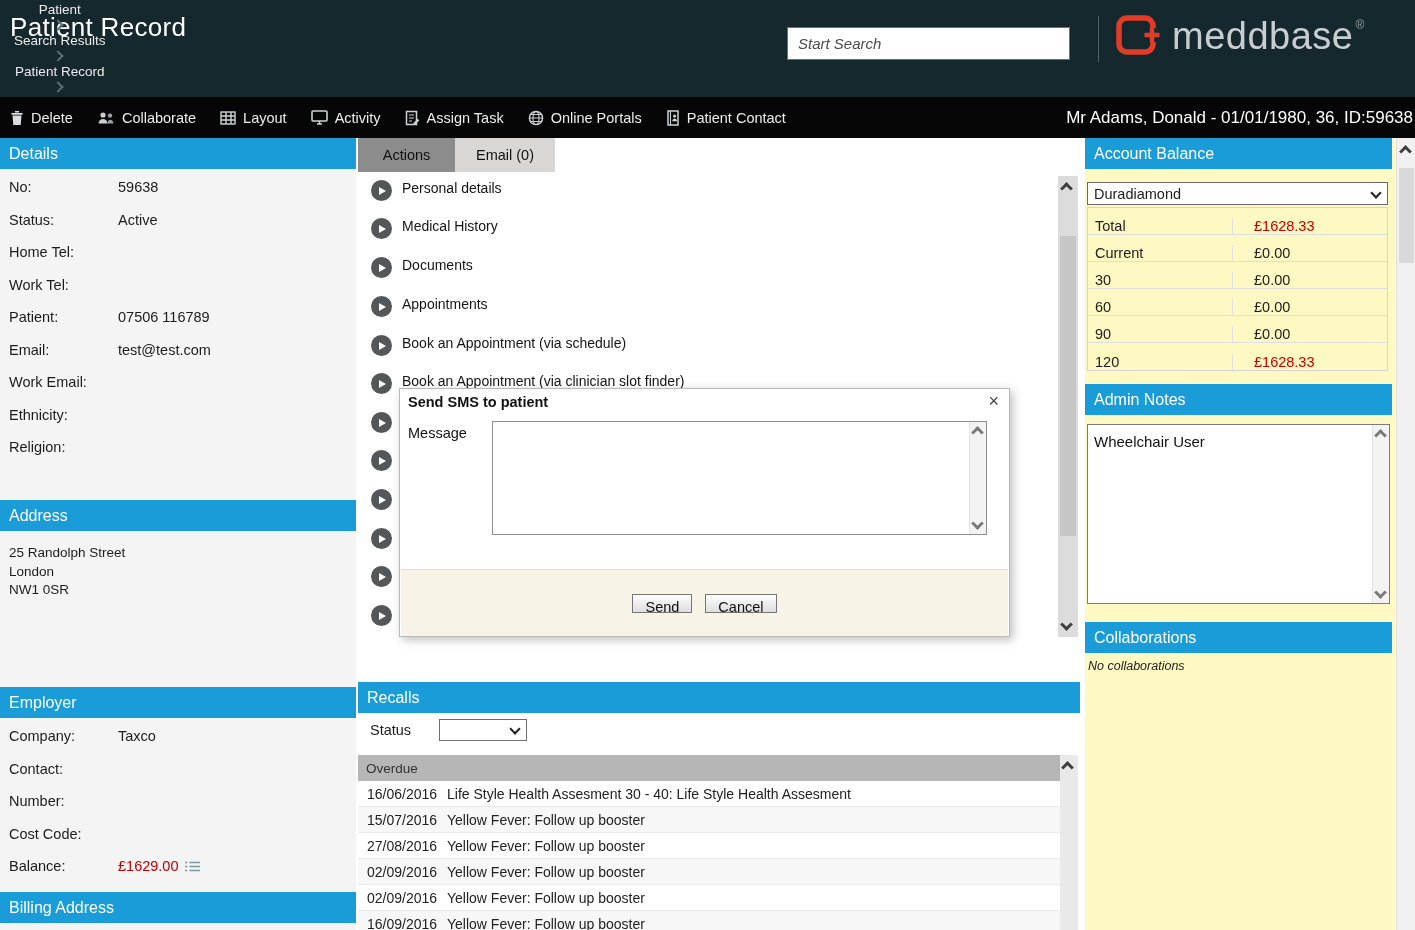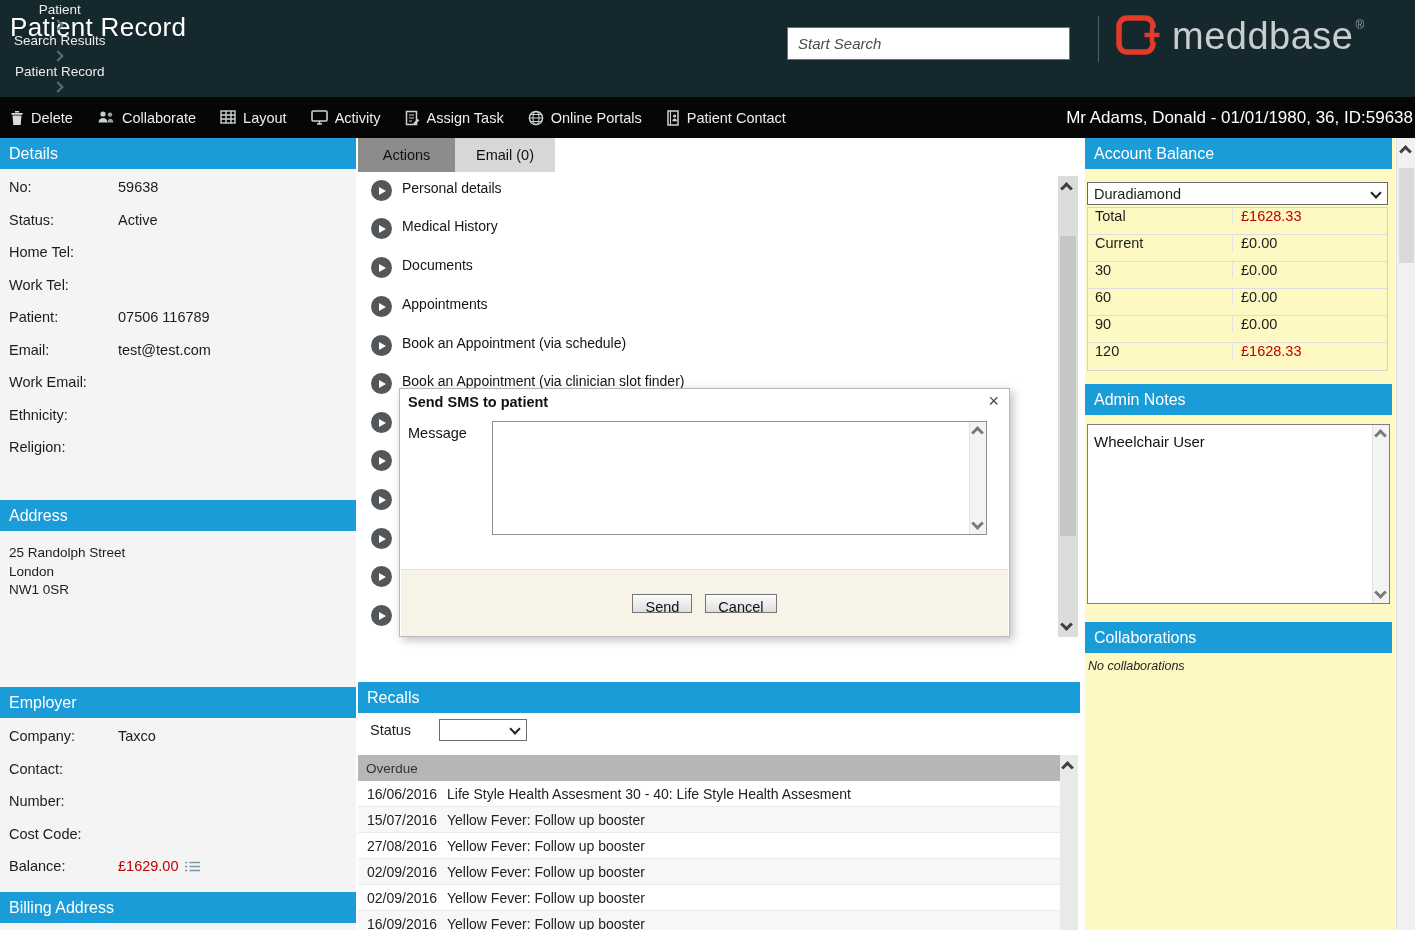--- a/index.html
+++ b/index.html
@@ -19,21 +19,21 @@
   .logo-text { color:#c8cdd0; font-size:38px; line-height:44px; letter-spacing:.5px; }
   .logo-r { color:#9aa3a6; font-size:12px; margin-top:4px; margin-left:2px; }
   .crumbs { position:absolute; left:10px; bottom:6px; display:flex; align-items:center;flex-direction:column; }
   .crumb { color:#ececec; font-size:13.5px; padding:4px 8px 4px 4px; cursor:pointer; white-space:nowrap; }
   .chev-sep { width:8px; height:8px; border-top:2px solid #5a6d72; border-right:2px solid #5a6d72;
               transform:rotate(45deg); margin:0 10px 0 2px; flex:0 0 auto; }
 
   
   .toolbar { position:absolute; top:97px; left:0; width:1415px; height:41px; background:#060606;
              display:flex; align-items:center; gap:24px; padding-left:10px; color:#ededed; }
-  .tool { display:flex; gap:7px; font-size:14.5px; cursor:pointer; white-space:nowrap; }
+  .tool { display:flex; align-items:center; gap:7px; font-size:14.5px; cursor:pointer; white-space:nowrap; }
   .patient-summary { position:absolute; right:2px; top:0; height:41px; display:flex; align-items:center;
                      font-size:17px; color:#fff; white-space:nowrap; }
 
   
   .sec-header { position:absolute; background:#1a9cd8; color:#fff; font-size:16px; height:31px;
                 display:flex; align-items:center; padding-left:9px; width:100%; }
   .red { color:#c00000; }
   .chev-up, .chev-down { width:9px; height:9px; border-top:3px solid #3f3f3f; border-right:3px solid #3f3f3f; }
   .chev-up { transform:rotate(-45deg); }
   .chev-down { transform:rotate(135deg); }
@@ -87,24 +87,24 @@
   .rec-sb .chev-up { position:absolute; top:8px; left:3px; }
 
   
   .right { position:absolute; top:138px; left:1085px; width:310px; height:792px; background:#fef9c3; }
   .right .sec-header { width:307px; }
   .ab-select { position:absolute; top:44px; left:2px; width:301px; height:23px; border:1px solid #686868;
                background:#fff; font-size:14.5px; display:flex; align-items:center; padding-left:6px;
                position:absolute; cursor:pointer; }
   .ab-select .sel-chev { top:6px; }
   .ab-table { position:absolute; top:69px; left:2px; width:301px; border:1px solid #d4d4d4; }
-  .ab-row { height:27px; display:flex; align-items:flex-start; border-bottom:1px solid #dedede; font-size:14.5px; }
+  .ab-row { height:27px; display:flex; align-items:flex-end; border-bottom:1px solid #dedede; font-size:14.5px; }
   .ab-row:last-child { border-bottom:none; }
   .ab-label { width:144px; padding-left:7px; display:flex; align-items:center; }
-  .ab-value { border-left:1px solid #e2e2e2; display:flex; align-items:center; padding-left:8px; flex:1; }
+  .ab-value { border-left:1px solid #e2e2e2; display:flex; align-items:center; padding-left:21px; flex:1; }
   .an-header { top:246px; }
   .notes-box { position:absolute; top:286px; left:2px; width:303px; height:180px; border:1px solid #7c7c7c;
                background:#fff; cursor:text; }
   .notes-text { padding:8px 6px; font-size:15px; color:#111; }
   .inner-sb { position:absolute; right:0; top:0; bottom:0; width:17px; background:#f3f3f3; border-left:1px solid #e3e3e3; }
   .inner-sb .chev-up { position:absolute; top:6px; left:3px; border-color:#7a7a7a; }
   .inner-sb .chev-down { position:absolute; bottom:6px; left:3px; border-color:#7a7a7a; }
   .collab-header { top:484px; }
   .no-collab { position:absolute; top:521px; left:3px; font-style:italic; font-size:12.5px; color:#222; }
 

